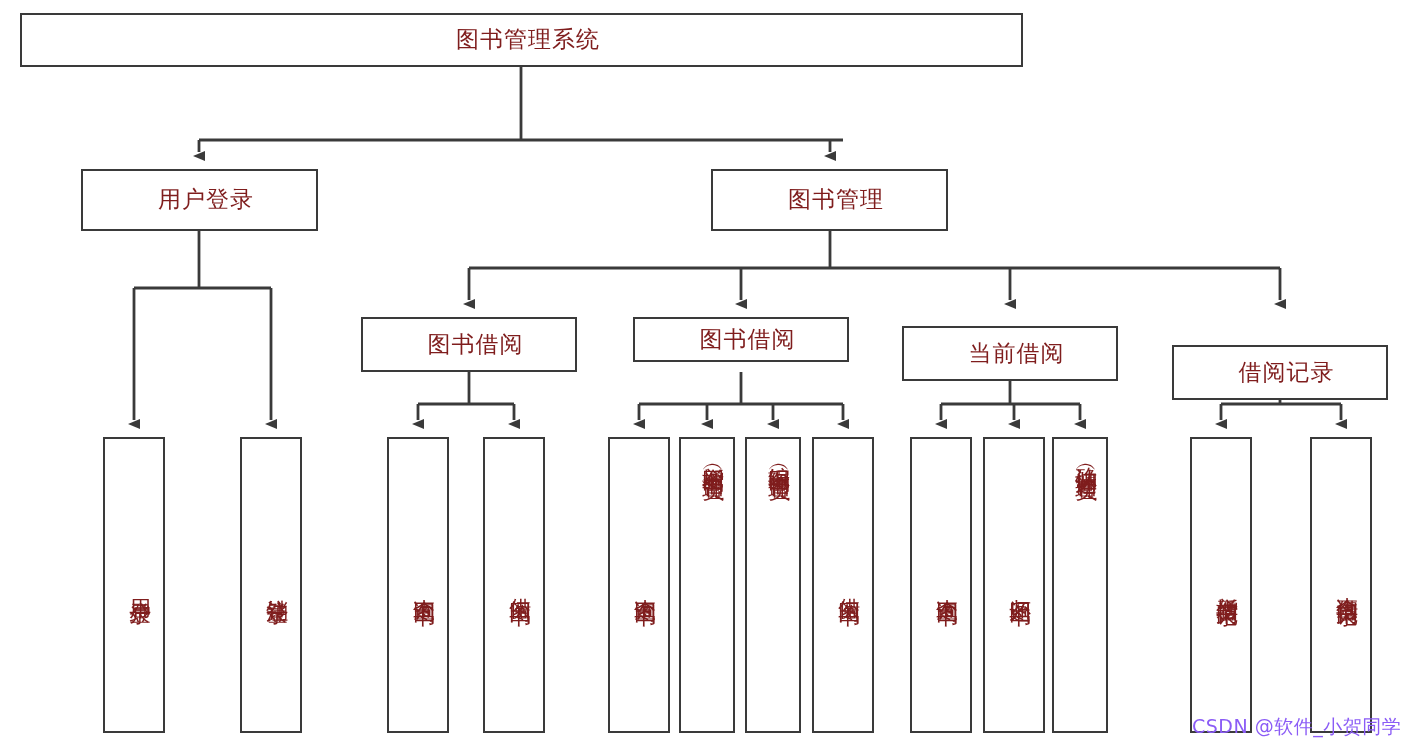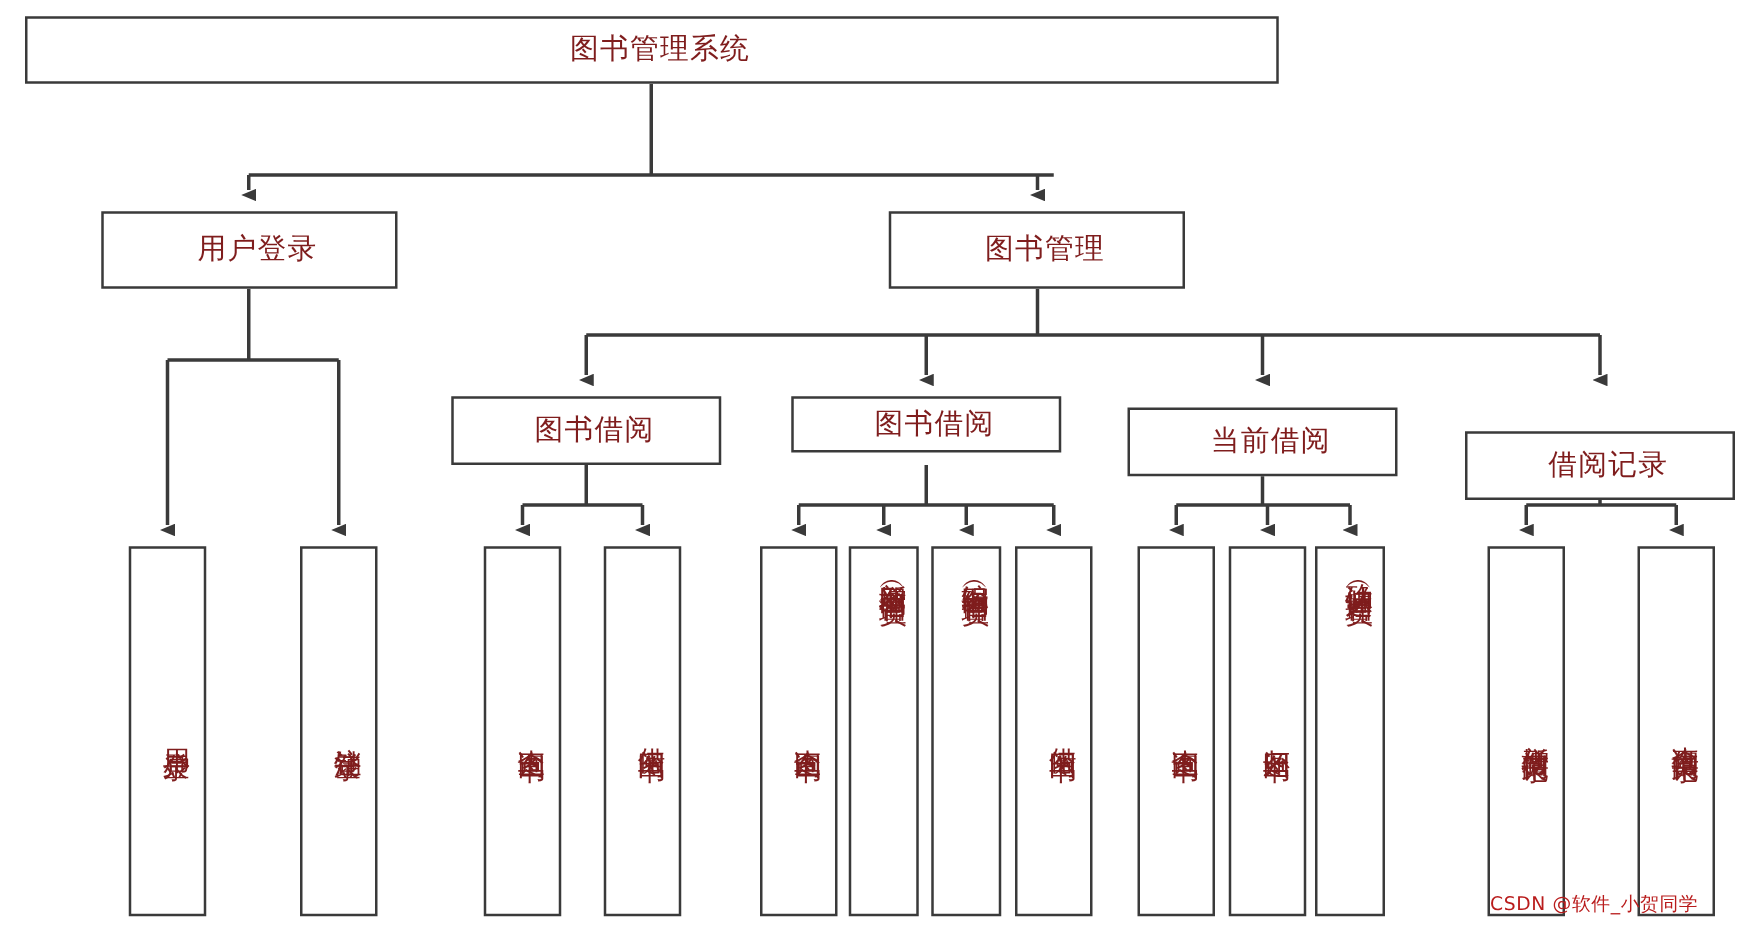--- a/index.html
+++ b/index.html
@@ -52,22 +52,22 @@
     left: 0;
     top: 0;
     width: 1405px;
     height: 747px;
     pointer-events: none;
   }
   .watermark {
     position: absolute;
     left: 1192px;
     top: 714px;
-    font-size: 15px;
-    color: #b91c1c;
+    font-size: 19px;
+    color: #8b5cf6;
     white-space: nowrap;
     letter-spacing: 0.5px;
   }
 </style>
 </head>
 <body>
 
 <div id="canvas">
 
   <svg id="edges" viewBox="0 0 1405 747" xmlns="http://www.w3.org/2000/svg">

